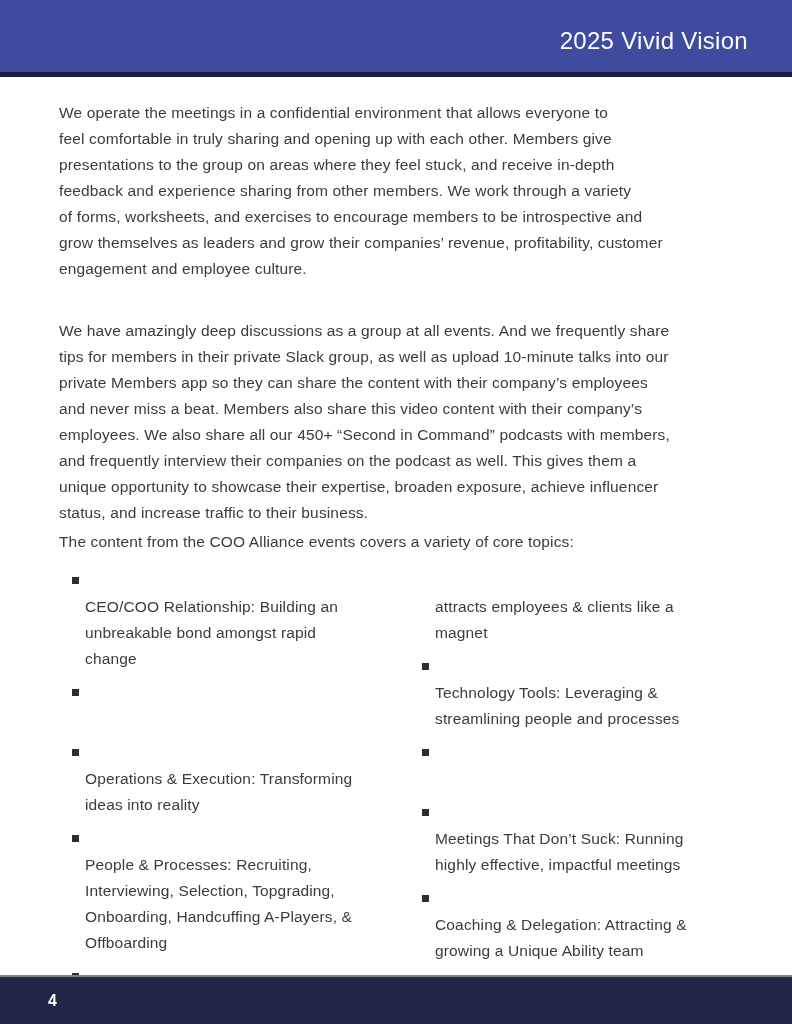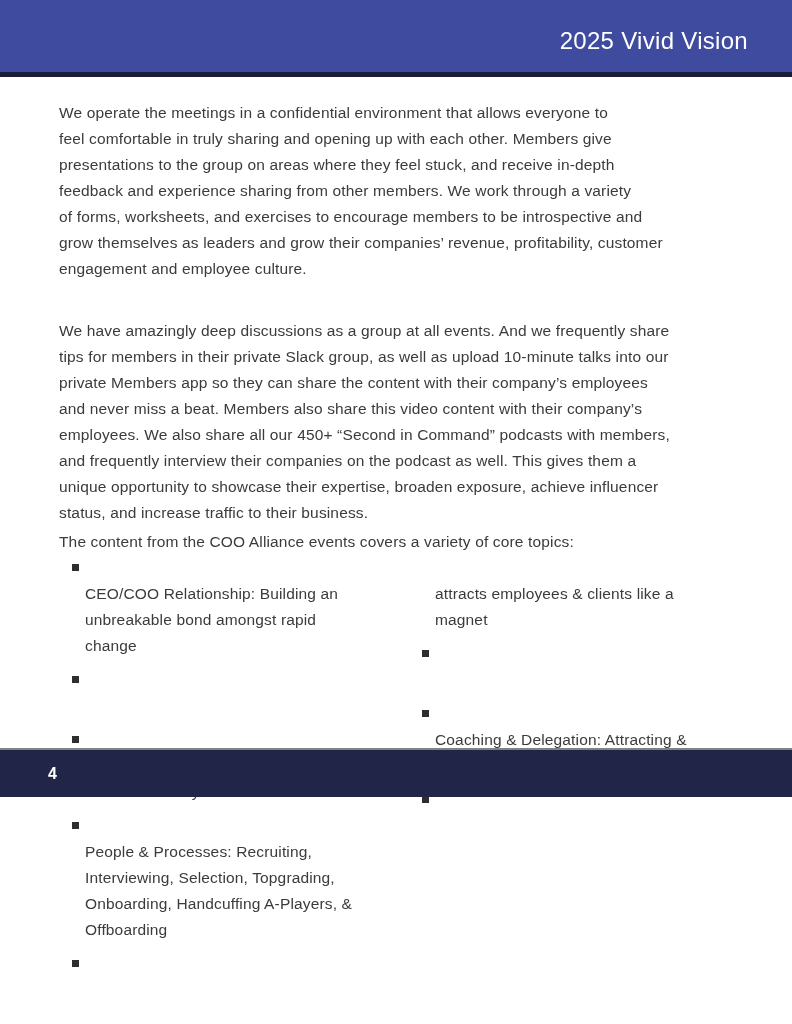--- a/index.html
+++ b/index.html
@@ -12,21 +12,21 @@
   }
   * { margin: 0; padding: 0; box-sizing: border-box; }
   html, body { background: #ffffff; }
   body {
     font-family: "Liberation Sans", "DejaVu Sans", sans-serif;
     width: 792px; height: 1024px;
     position: relative;
     overflow: hidden;
   }
   .page {
-    width: 792px; height: 797px;
+    width: 792px; height: 1024px;
     background: #ffffff;
     position: relative;
   }
   .header {
     height: 77px;
     background: var(--header-bg, #3e4b9e);
     border-bottom: 5px solid var(--header-border, #181d3a);
     display: flex;
     align-items: center;
     justify-content: flex-end;
@@ -42,21 +42,21 @@
   .content {
     padding: 23px 57px 0 59px;
     color: var(--text-color, #3b3b3b);
     font-size: 15.5px;
     line-height: 26px;
     letter-spacing: 0.15px;
   }
   .para { white-space: pre-line; }
   .para-1 { margin-bottom: 36px; }
   .para-2 { margin-bottom: 3px; }
-  .intro { }
+  .intro { margin-bottom: 13px; }
   .columns {
     display: flex;
     margin-left: 13px;
   }
   .col-left { width: 350px; flex: 0 0 350px; }
   .col-right { flex: 1; }
   .item {
     position: relative;
     padding-left: 13px;
     margin-bottom: 8px;
@@ -141,21 +141,29 @@
           <span class="marker"></span>
         </div>
       </div>
 
       <div class="col-right">
         <div class="item">
           <span>attracts employees &amp; clients like a
 magnet</span>
         </div>
         <div class="item">
+          <span class="marker"></span><span>Technology Tools: Leveraging &amp;
+streamlining people and processes</span>
+        </div>
+        <div class="item">
           <span class="marker"></span>
+        </div>
+        <div class="item">
+          <span class="marker"></span><span>Meetings That Don’t Suck: Running
+highly effective, impactful meetings</span>
         </div>
         <div class="item">
           <span class="marker"></span><span>Coaching &amp; Delegation: Attracting &amp;
 growing a Unique Ability team</span>
         </div>
         <div class="item">
           <span class="marker"></span>
         </div>
       </div>
 

